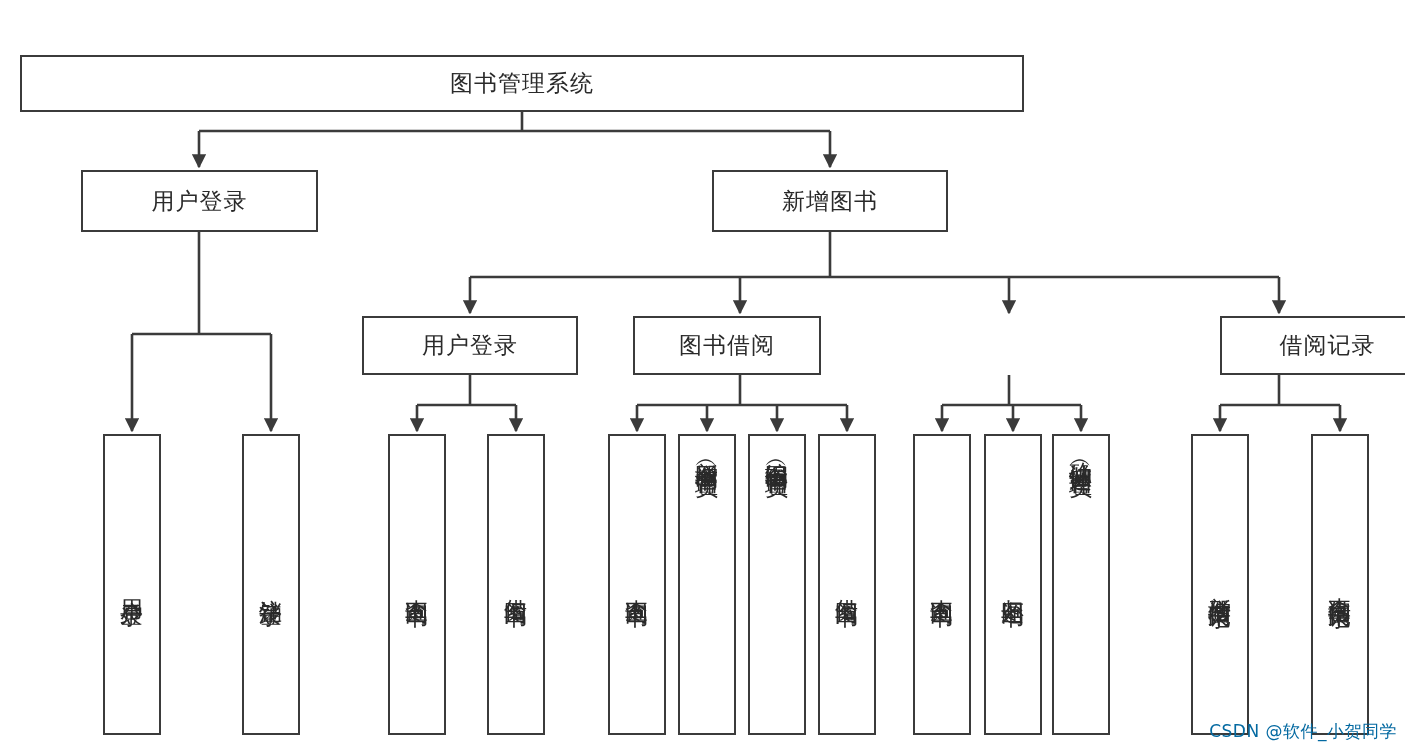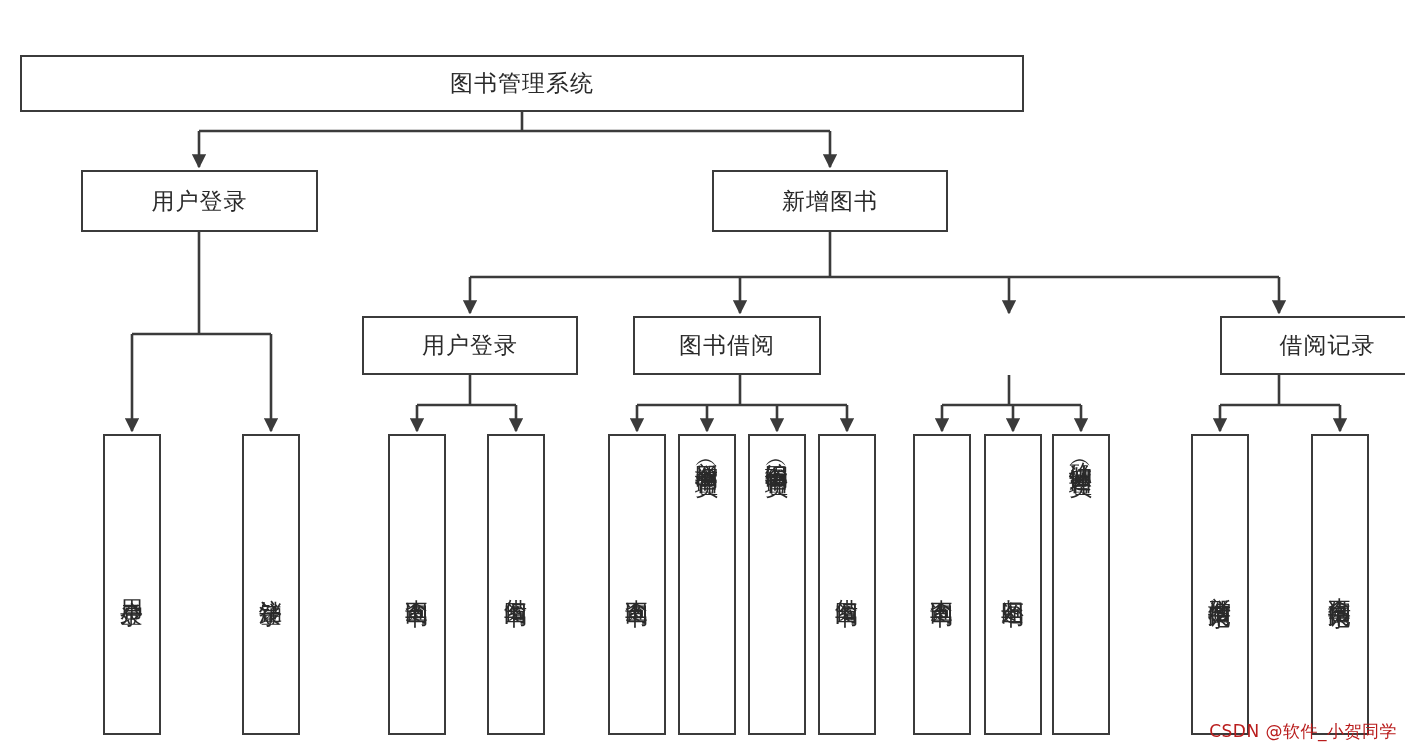--- a/index.html
+++ b/index.html
@@ -61,21 +61,21 @@
   }
   .vert.centered {
     align-items: center;
     padding-top: 0;
   }
   .watermark {
     position: absolute;
     right: 8px;
     bottom: 4px;
     font-size: 17px;
-    color: #b91c1c;
+    color: #0369a1;
     letter-spacing: 0.5px;
     z-index: 5;
     white-space: nowrap;
     font-family: "DejaVu Sans", "Liberation Sans", sans-serif;
   }
 </style>
 </head>
 <body>
 
 <div id="canvas">

